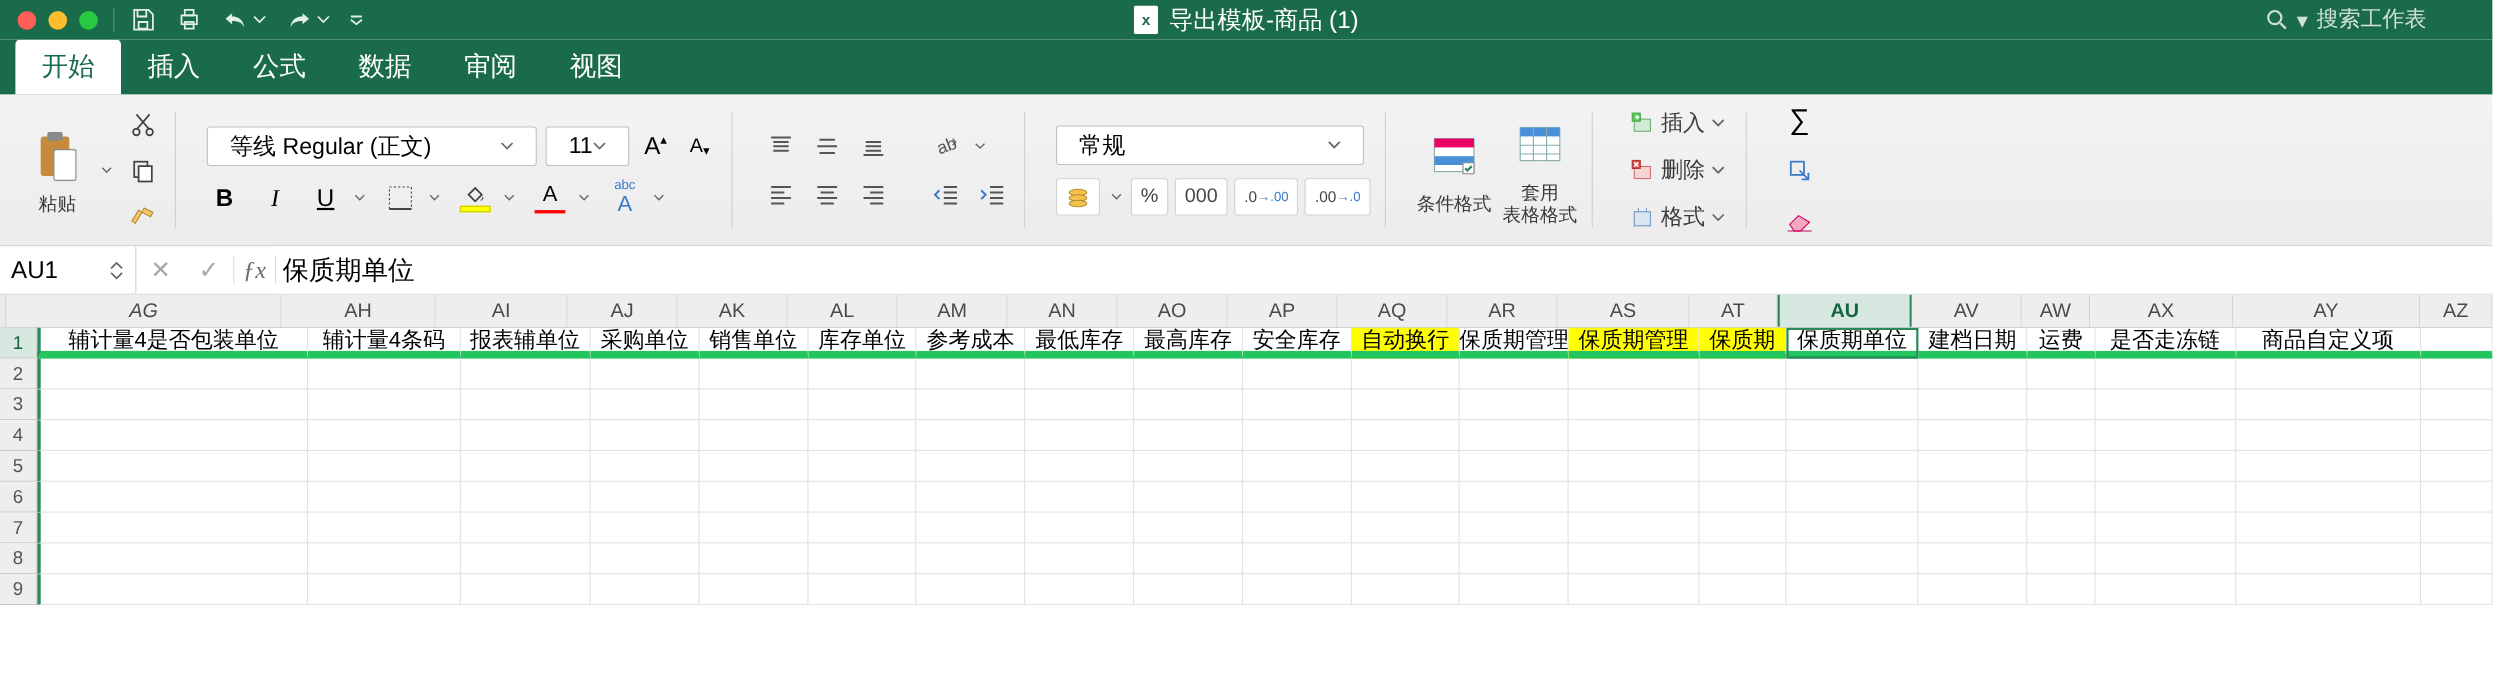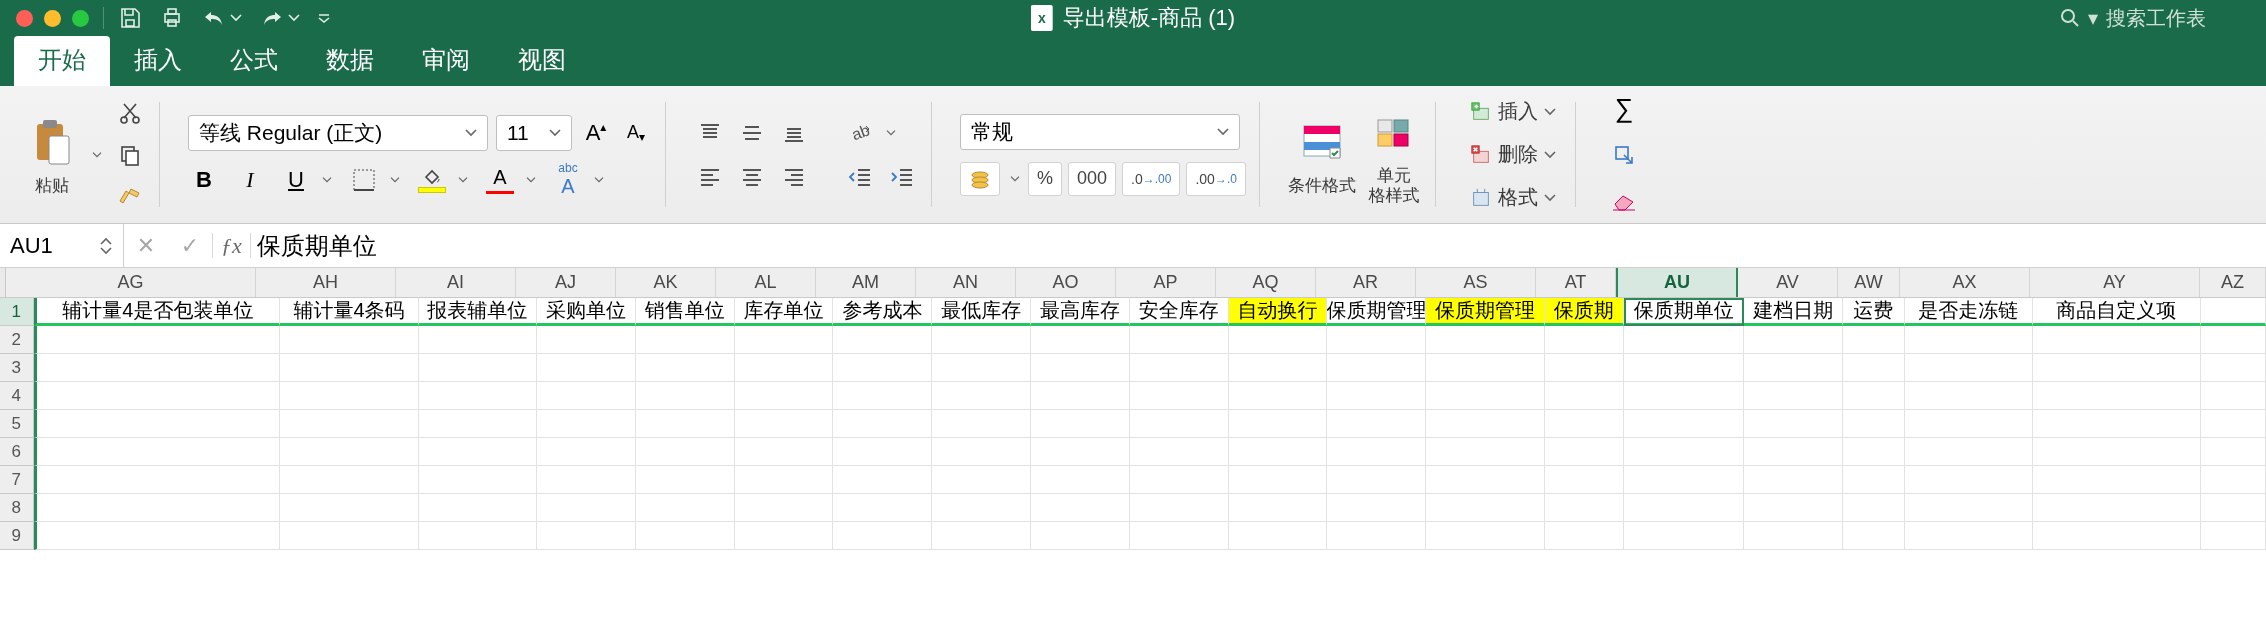--- a/index.html
+++ b/index.html
@@ -29,21 +29,21 @@
 .group { display:flex; align-items:center; gap:10px; padding:4px 14px; position:relative; }
 .group:after { content:""; position:absolute; right:0; top:10px; bottom:10px; width:1px; background:#d0d0d0; }
 .group:last-child:after { display:none; }
 .stack { display:flex; flex-direction:column; align-items:center; gap:2px; font-size:17px; color:#3a3a3a; }
 .stack .lbl { margin-top:4px; line-height:1.15; text-align:center; }
 .hstack { display:flex; align-items:center; gap:8px; }
 .rowgap { display:flex; flex-direction:column; gap:12px; }
 .iconbtn { width:32px; height:30px; border:1px solid transparent; border-radius:3px; display:flex; align-items:center; justify-content:center; cursor:pointer; }
 .dd { width:14px; height:30px; display:flex; align-items:center; justify-content:center; cursor:pointer;}
 .dd svg { width:10px; height:8px; }
-.wideinput { height:36px; border:1px solid #bfbfbf; background:#fff; border-radius:3px; padding:0 10px; font-size:21px; display:flex; align-items:center; justify-content:space-between; cursor:pointer;}
+.wideinput { height:36px; border:1px solid #bfbfbf; background:#fff; border-radius:3px; padding:0 20px; font-size:21px; display:flex; align-items:center; justify-content:space-between; cursor:pointer;}
 .bigbtn { width:56px; height:56px; display:flex; align-items:center; justify-content:center; border:1px solid transparent; border-radius:4px; cursor:pointer;}
 .btnrow { display:flex; gap:6px; align-items:center; }
 .thin { border:1px solid #d2d2d2; border-radius:3px; background:#fff; height:34px; display:flex; align-items:center; justify-content:center; padding:0 8px; cursor:pointer; font-size:18px; color:#444;}
 .ybar { width:28px; height:6px; background:#ffff00; border:1px solid #c9c900; }
 .rbar { width:28px; height:6px; background:#ff0000; }
 .menu-tri { display:flex; align-items:center; gap:6px; font-size:20px; color:#3a3a3a; cursor:pointer; padding:4px 6px;}
 .menu-tri svg.ic { width:22px; height:22px; }
 .disabled { color:#a9a9a9; }
 
 
@@ -65,21 +65,21 @@
 
 .grid { display:flex; flex-direction:column; }
 .row { display:flex; height:28px; }
 .rh { width:34px; border-right:1px solid #c9c9c9; border-bottom:1px solid #c9c9c9; background:#eee; display:flex; align-items:center; justify-content:center; font-size:17px; color:#555; cursor:pointer;}
 .rh.active { background:#d6e8df; color:#16623f; }
 .cell { border-right:1px solid #e2e2e2; border-bottom:1px solid #e2e2e2; display:flex; align-items:center; justify-content:flex-start; padding:0 6px; font-size:20px; white-space:nowrap; overflow:hidden; }
 .cell.hdrcell { justify-content:center; }
 .hl { background:#ffff00; }
 .sel { outline:2px solid #2b8a5c; outline-offset:-2px; background:#fff; }
 .row1 .rh { background:#d6e8df; }
-.row1 .cell { border-bottom:3px solid #22c55e; }
+.row1 .cell { border-bottom:7px solid #22c55e; }
 .row .cell.left-edge { border-left:3px solid #2b8a5c; }
 
 svg { display:block; }
 .caret { width:12px; height:10px; }
 </style>
 </head>
 <body>
 
 <div class="titlebar">
   <div class="traffic">
@@ -400,28 +400,27 @@
             <rect x="4" y="20" width="36" height="8" fill="#4a90d9"></rect>
             <path d="M30 26h10v10H30z" fill="#fff" stroke="#888"></path>
             <path d="M32 31l2 2 4-4" stroke="#2b8a5c" fill="none" stroke-width="2"></path>
           </svg>
         </div>
       <span class="lbl">条件格式</span>
     </div>
     <div class="stack">
       <div class="bigbtn">
           <svg width="44" height="40" viewBox="0 0 44 40">
-            <rect x="6" y="8" width="14" height="12" fill="#e8e8e8" stroke="#999"></rect>
-            <rect x="22" y="8" width="14" height="12" fill="#7aa" stroke="#588"></rect>
-            <rect x="6" y="22" width="14" height="12" fill="#fc6" stroke="#c93"></rect>
-            <rect x="22" y="22" width="14" height="12" fill="#e06" stroke="#a04"></rect>
-          </svg>
-        </div>
-      <span class="lbl" style="white-space:pre-line">单元
-格样式</span>
+            <rect x="4" y="4" width="36" height="30" fill="#fff" stroke="#8aa"></rect>
+            <rect x="4" y="4" width="36" height="8" fill="#4a90d9"></rect>
+            <path d="M4 20h36M4 28h36M16 4v30M28 4v30" stroke="#8aa"></path>
+          </svg>
+        </div>
+      <span class="lbl" style="white-space:pre-line">套用
+表格格式</span>
     </div>
   </div>
 
   <div class="group">
     <div class="rowgap" style="gap:8px">
       <div class="menu-tri">
         <svg class="ic" viewBox="0 0 24 24">
             <rect x="4" y="8" width="16" height="12" fill="#d4ead8" stroke="#6a6"></rect>
             <rect x="2" y="2" width="8" height="8" fill="#6cc070" stroke="#3a3"></rect>
             <path d="M5 6h4M7 4v4" stroke="#fff" stroke-width="1.6"></path>
@@ -492,21 +491,21 @@
   <div class="ctrl">✓</div>
   <div class="sep"></div>
   <div class="fx">ƒx</div>
   <div class="sep"></div>
   <input class="finput" value="保质期单位" style="">
 </div>
 
 <div class="colhdr">
   <div class="corner"></div>
   <div id="colhdrs" style="display: flex;">
-      <div class="ch" style="width: 250px;">AG</div>
+      <div class="ch" style="width: 250px; font-style: italic;">AG</div>
       <div class="ch" style="width: 140px;">AH</div>
       <div class="ch" style="width: 120px;">AI</div>
       <div class="ch" style="width: 100px;">AJ</div>
       <div class="ch" style="width: 100px;">AK</div>
       <div class="ch" style="width: 100px;">AL</div>
       <div class="ch" style="width: 100px;">AM</div>
       <div class="ch" style="width: 100px;">AN</div>
       <div class="ch" style="width: 100px;">AO</div>
       <div class="ch" style="width: 100px; text-align: center;">AP</div>
       <div class="ch" style="width: 100px;">AQ</div>

